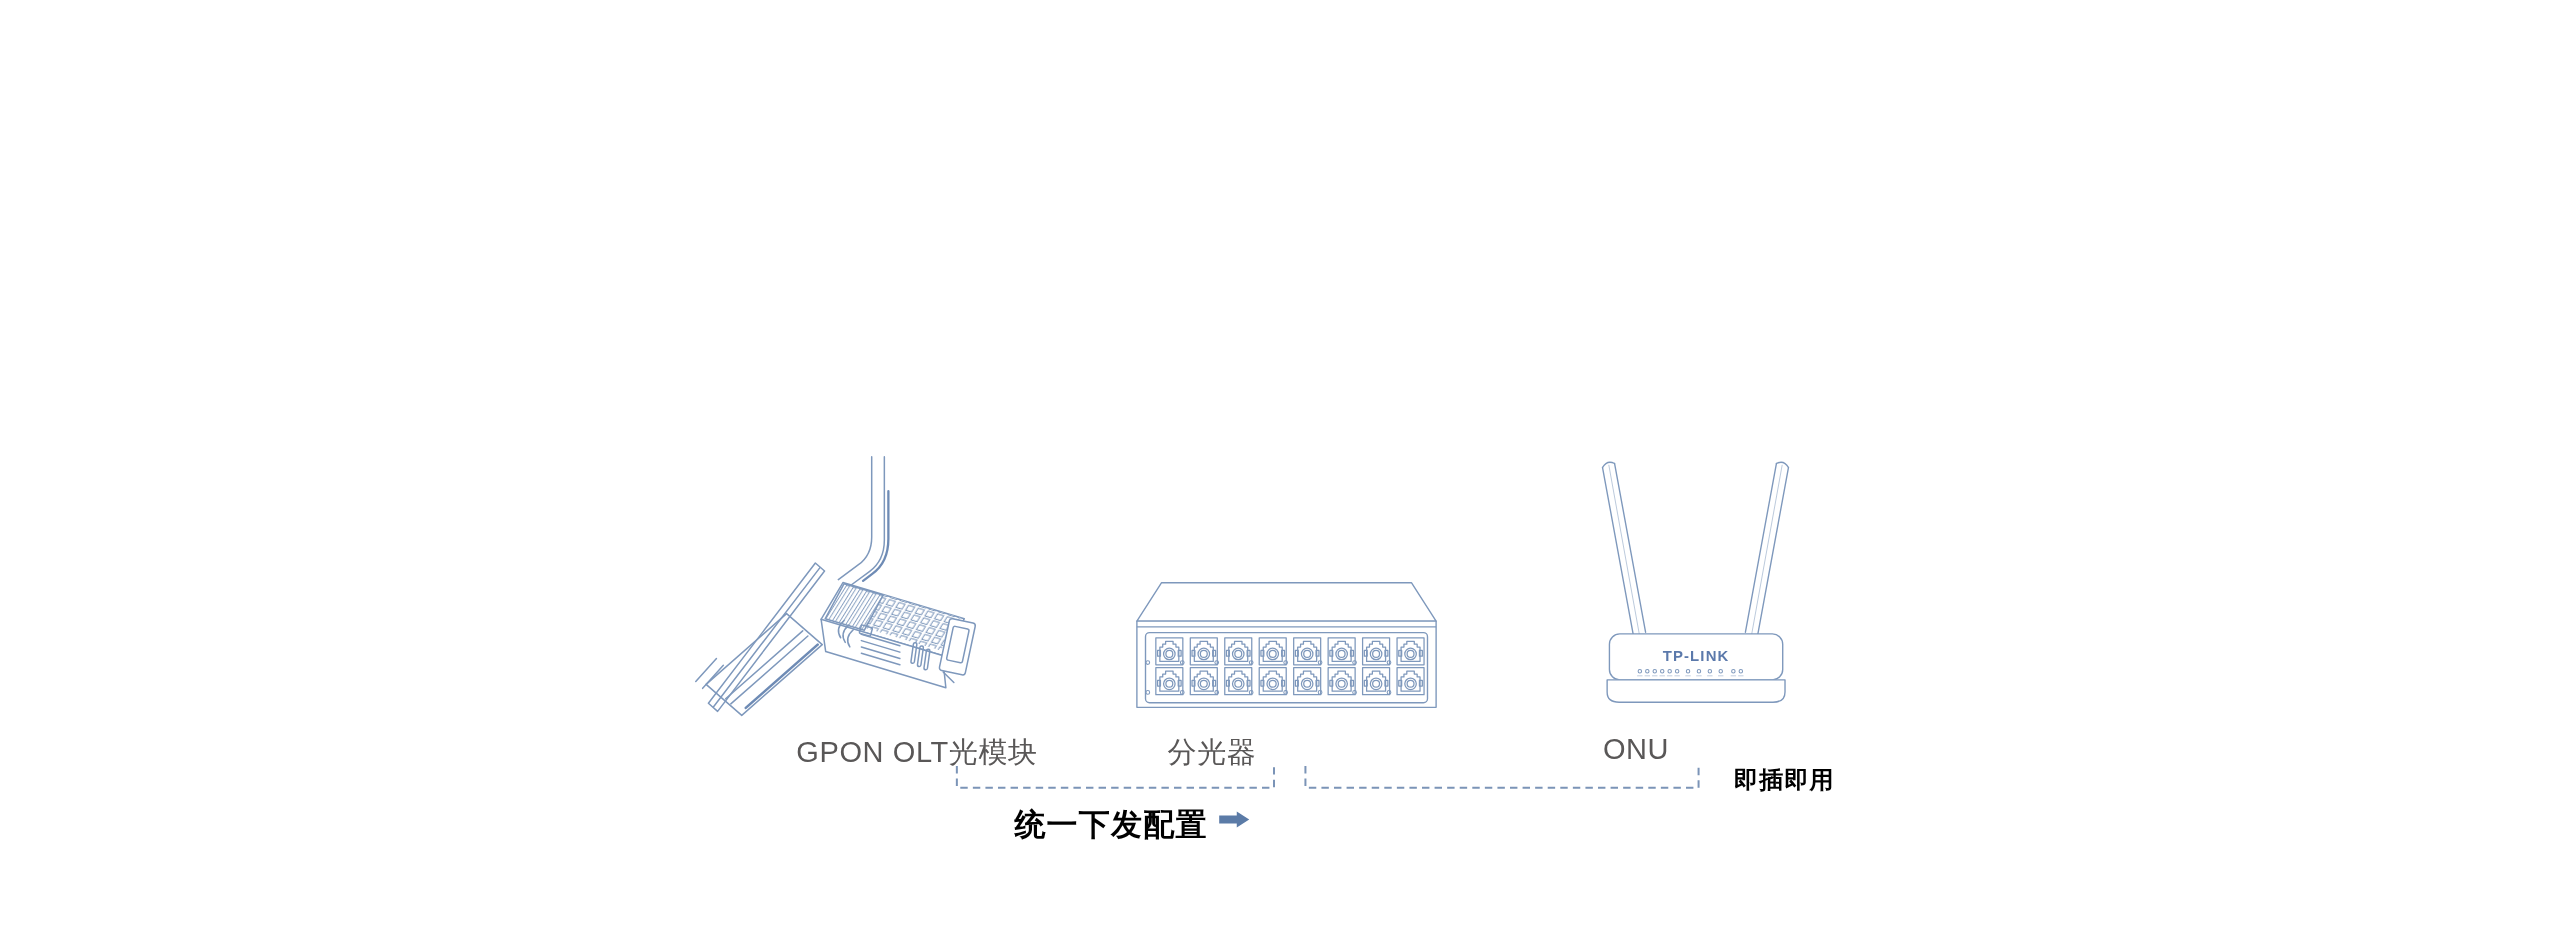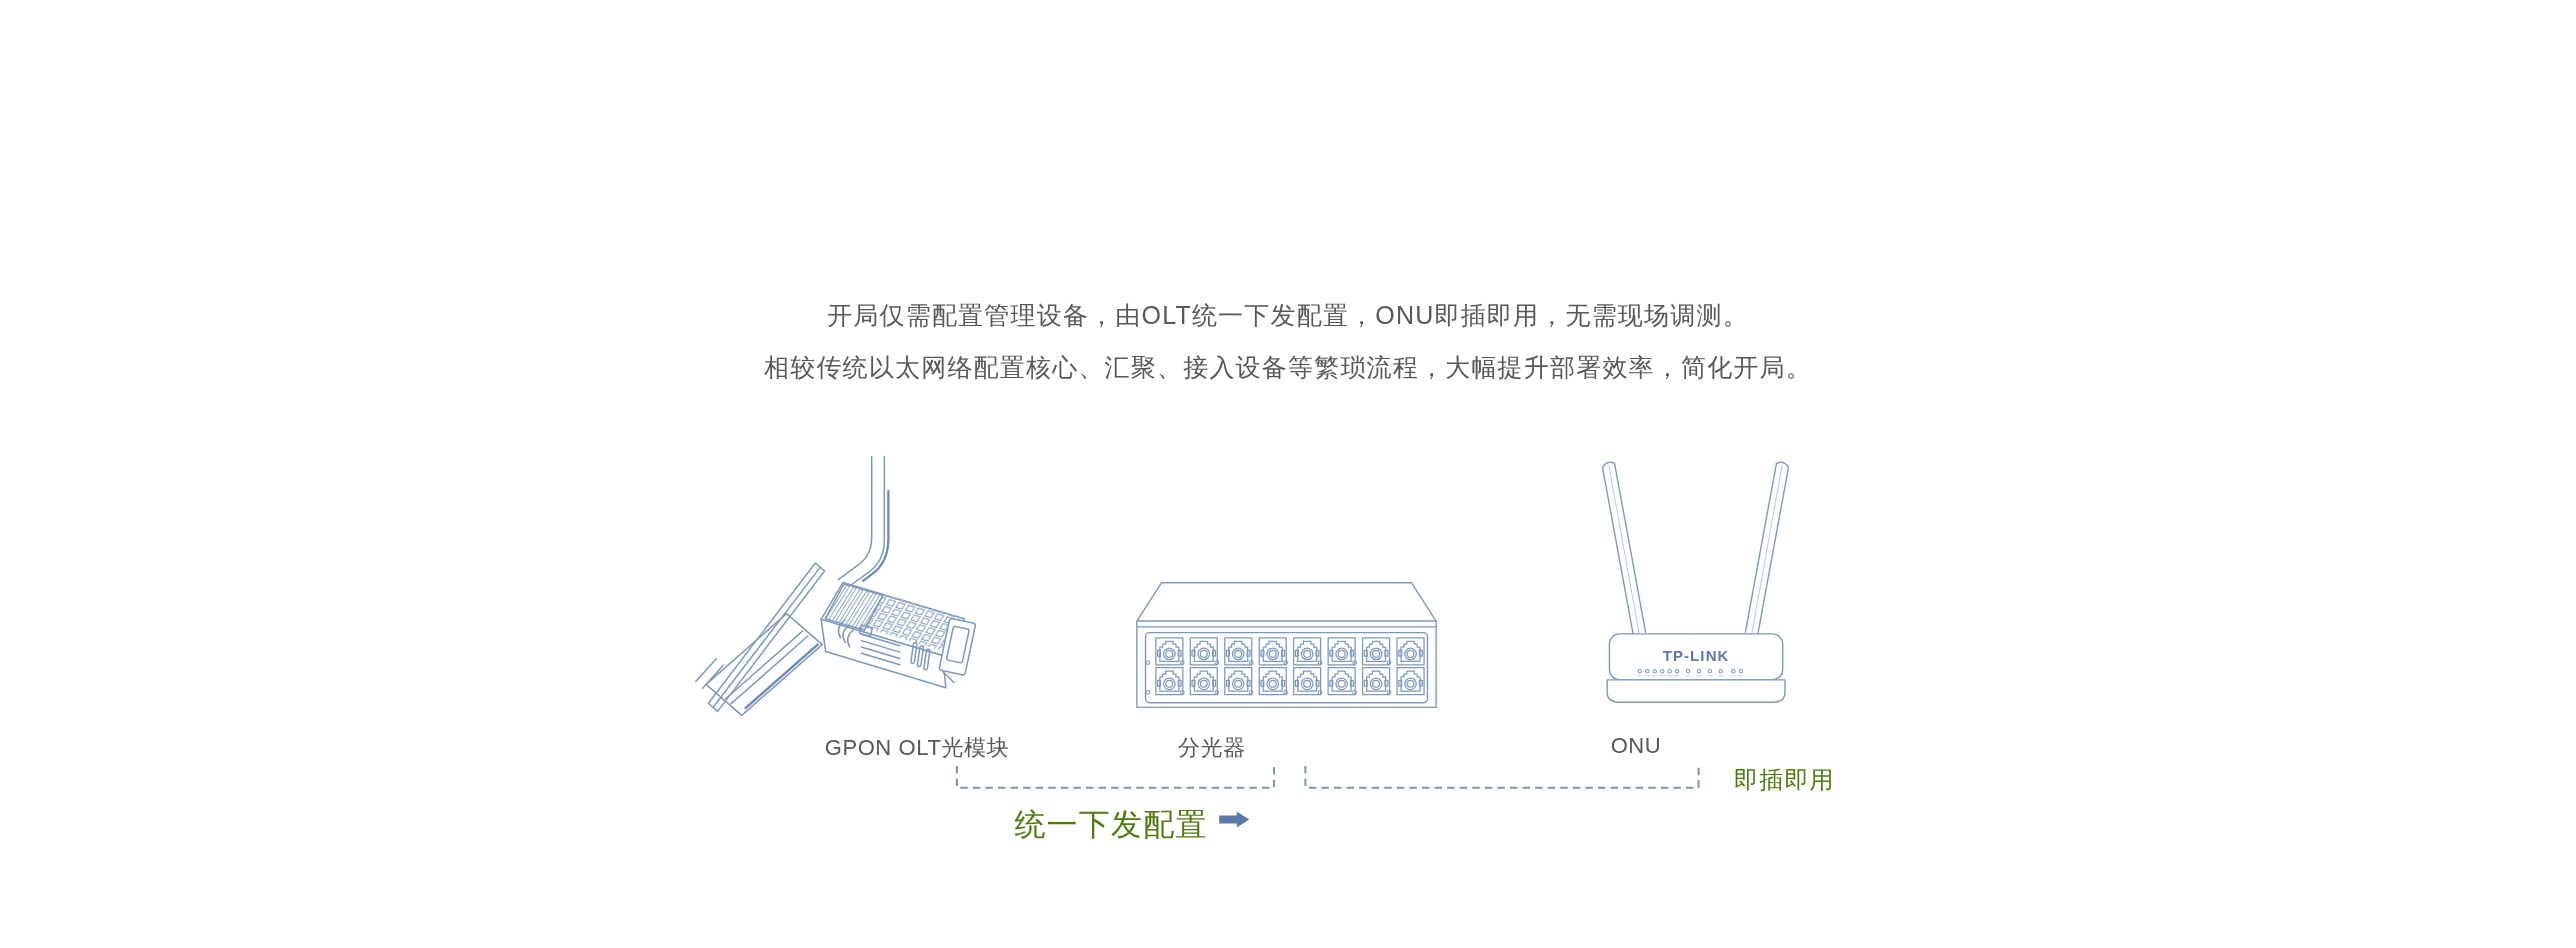--- a/index.html
+++ b/index.html
@@ -7,37 +7,33 @@
     position:relative;width:2576px;height:949px;background:#ffffff;overflow:hidden;
     font-family:"Liberation Sans","DejaVu Sans",sans-serif;
   }
   .intro{
     position:absolute;left:0;right:0;top:289px;text-align:center;
     font-size:25px;line-height:52px;color:#595757;letter-spacing:1.2px;white-space:nowrap;
   }
   .fig{position:absolute;}
   .device-label{
     position:absolute;top:733px;transform:translateX(-50%);
-    font-size:22px;color:#595757;white-space:nowrap;letter-spacing:0.6px;
+    font-size:29px;color:#595757;white-space:nowrap;letter-spacing:0.6px;
   }
   .flow-label{
-    position:absolute;font-weight:normal;color:#4d7c0f;white-space:nowrap;text-align:right;
+    position:absolute;font-weight:bold;color:#000000;white-space:nowrap;text-align:right;
   }
   .flow-label.config{left:1111px;top:804px;transform:translateX(-50%);font-size:31px;letter-spacing:1.2px;}
   .flow-label.plug{left:1734px;top:764px;font-size:24px;letter-spacing:1.2px;}
 </style>
 </head>
 <body>
 
 <div class="canvas">
 
-  <div class="intro">
-    <div>开局仅需配置管理设备，由OLT统一下发配置，ONU即插即用，无需现场调测。</div>
-    <div>相较传统以太网络配置核心、汇聚、接入设备等繁琐流程，大幅提升部署效率，简化开局。</div>
-  </div>
 
   <svg class="fig" style="left:690px;top:448px" width="299" height="276" viewBox="0 0 520 480">
     <defs>
       <pattern id="pins" width="17.5" height="14" patternUnits="userSpaceOnUse" patternTransform="matrix(0.96,0.284,-0.527,0.847,336,245)">
         <rect x="2" y="1.5" width="11" height="10" fill="#ffffff" stroke="#7e98bc" stroke-width="1.8"></rect>
       </pattern>
       <pattern id="fingers" width="12" height="90" patternUnits="userSpaceOnUse" patternTransform="matrix(0.96,0.284,-0.527,0.847,270,238)">
         <rect x="2.5" y="0" width="5.5" height="90" fill="#ffffff" stroke="#7e98bc" stroke-width="1.6"></rect>
       </pattern>
     </defs>

